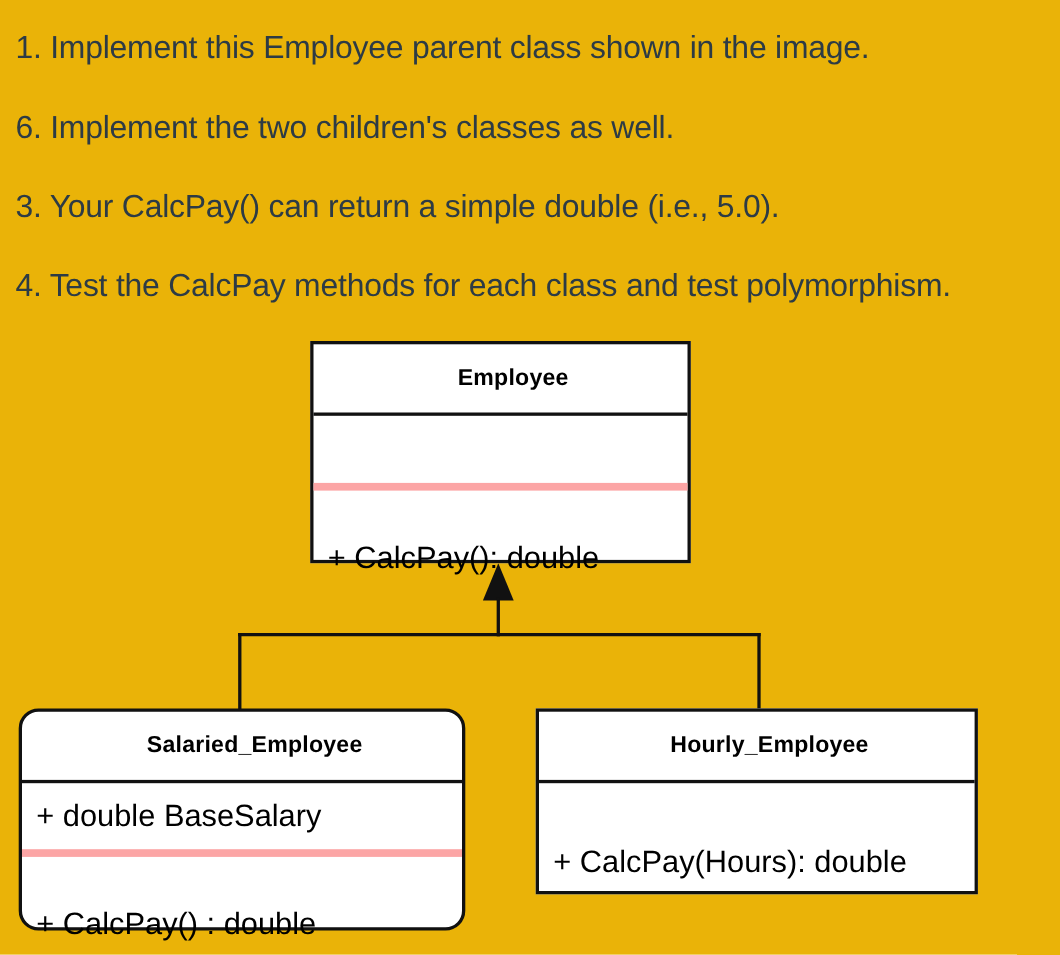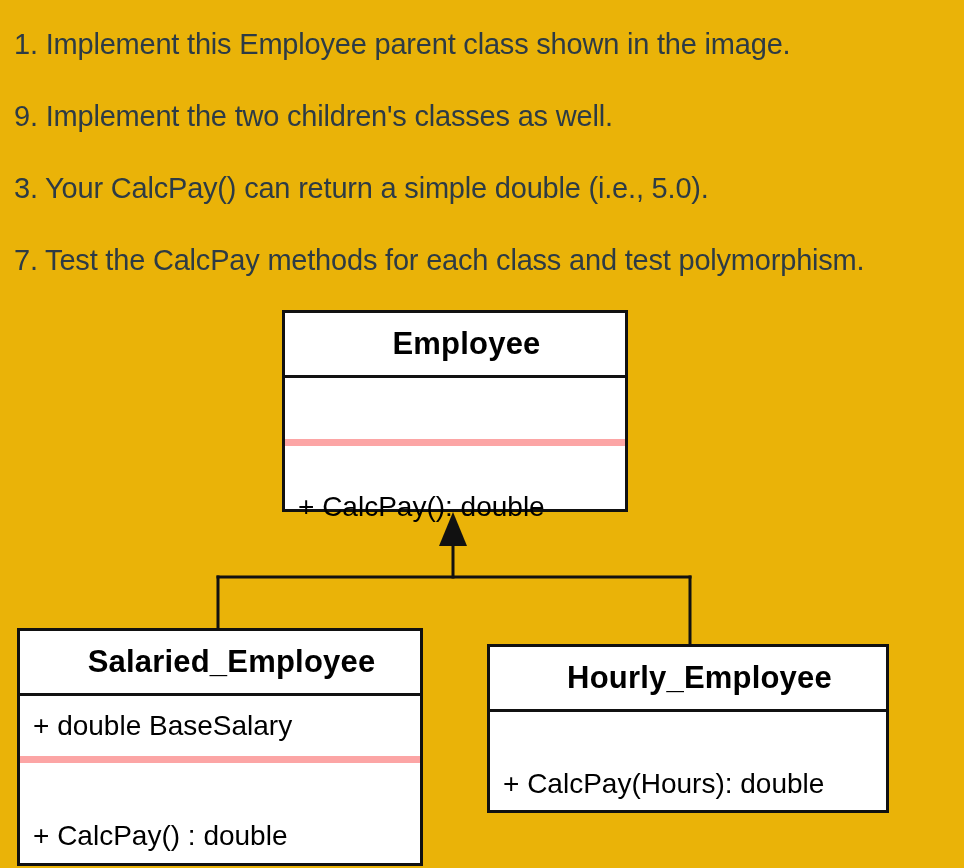--- a/index.html
+++ b/index.html
@@ -37,21 +37,21 @@
     color: #000000;
   }
   .class-box .title {
     flex: 0 0 65px;
     box-sizing: border-box;
     border-bottom: 3px solid #111111;
     display: flex;
     align-items: center;
     justify-content: center;
     font-weight: bold;
-    font-size: 31px;
+    font-size: 21px;
     letter-spacing: 0.2px;
     padding-left: 23px;
   }
   .class-box .attrs {
     box-sizing: border-box;
     border-bottom: 7px solid #fca5a5;
     display: flex;
     align-items: center;
     padding-left: 13px;
     font-size: 28px;
@@ -59,42 +59,42 @@
   .class-box .methods {
     flex: 1 1 auto;
     display: flex;
     align-items: center;
     padding-left: 13px;
     font-size: 28px;
     margin-top: 45px;
   }
   #box-employee { left: 282px; top: 310px; width: 346px; height: 202px; }
   #box-employee .attrs   { flex: 0 0 68px; }
-  #box-salaried { left: 17px;  top: 628px; width: 406px; height: 238px; }
+  #box-salaried { left: 17px;  top: 644px; width: 406px; height: 202px; border-radius: 18px; }
   #box-hourly   { left: 487px; top: 644px; width: 402px; height: 169px; }
   #box-salaried .attrs, #box-hourly .attrs { flex: 0 0 67px; }
 
   
   .connector-svg {
     position: absolute;
     left: 0; top: 0;
     width: 964px; height: 868px;
     pointer-events: none;
   }
 </style>
 </head>
 <body>
 
 <div class="page">
 
   <div>
     <div class="instr l1">1. Implement this Employee parent class shown in the image.</div>
-    <div class="instr l2">9. Implement the two children's classes as well.</div>
+    <div class="instr l2">6. Implement the two children's classes as well.</div>
     <div class="instr l3">3. Your CalcPay() can return a simple double (i.e., 5.0).</div>
-    <div class="instr l4">7. Test the CalcPay methods for each class and test polymorphism.</div>
+    <div class="instr l4">4. Test the CalcPay methods for each class and test polymorphism.</div>
   </div>
 
   <div>
 
     <svg class="connector-svg" viewBox="0 0 964 868" xmlns="http://www.w3.org/2000/svg">
       <polygon points="453,512 439,546 467,546" fill="#111111"></polygon>
       <line x1="453" y1="543" x2="453" y2="578.5" stroke="#111111" stroke-width="3"></line>
       <line x1="216.5" y1="577" x2="691.5" y2="577" stroke="#111111" stroke-width="3"></line>
       <line x1="218" y1="575.5" x2="218" y2="647" stroke="#111111" stroke-width="3"></line>
       <line x1="690" y1="575.5" x2="690" y2="647" stroke="#111111" stroke-width="3"></line>

